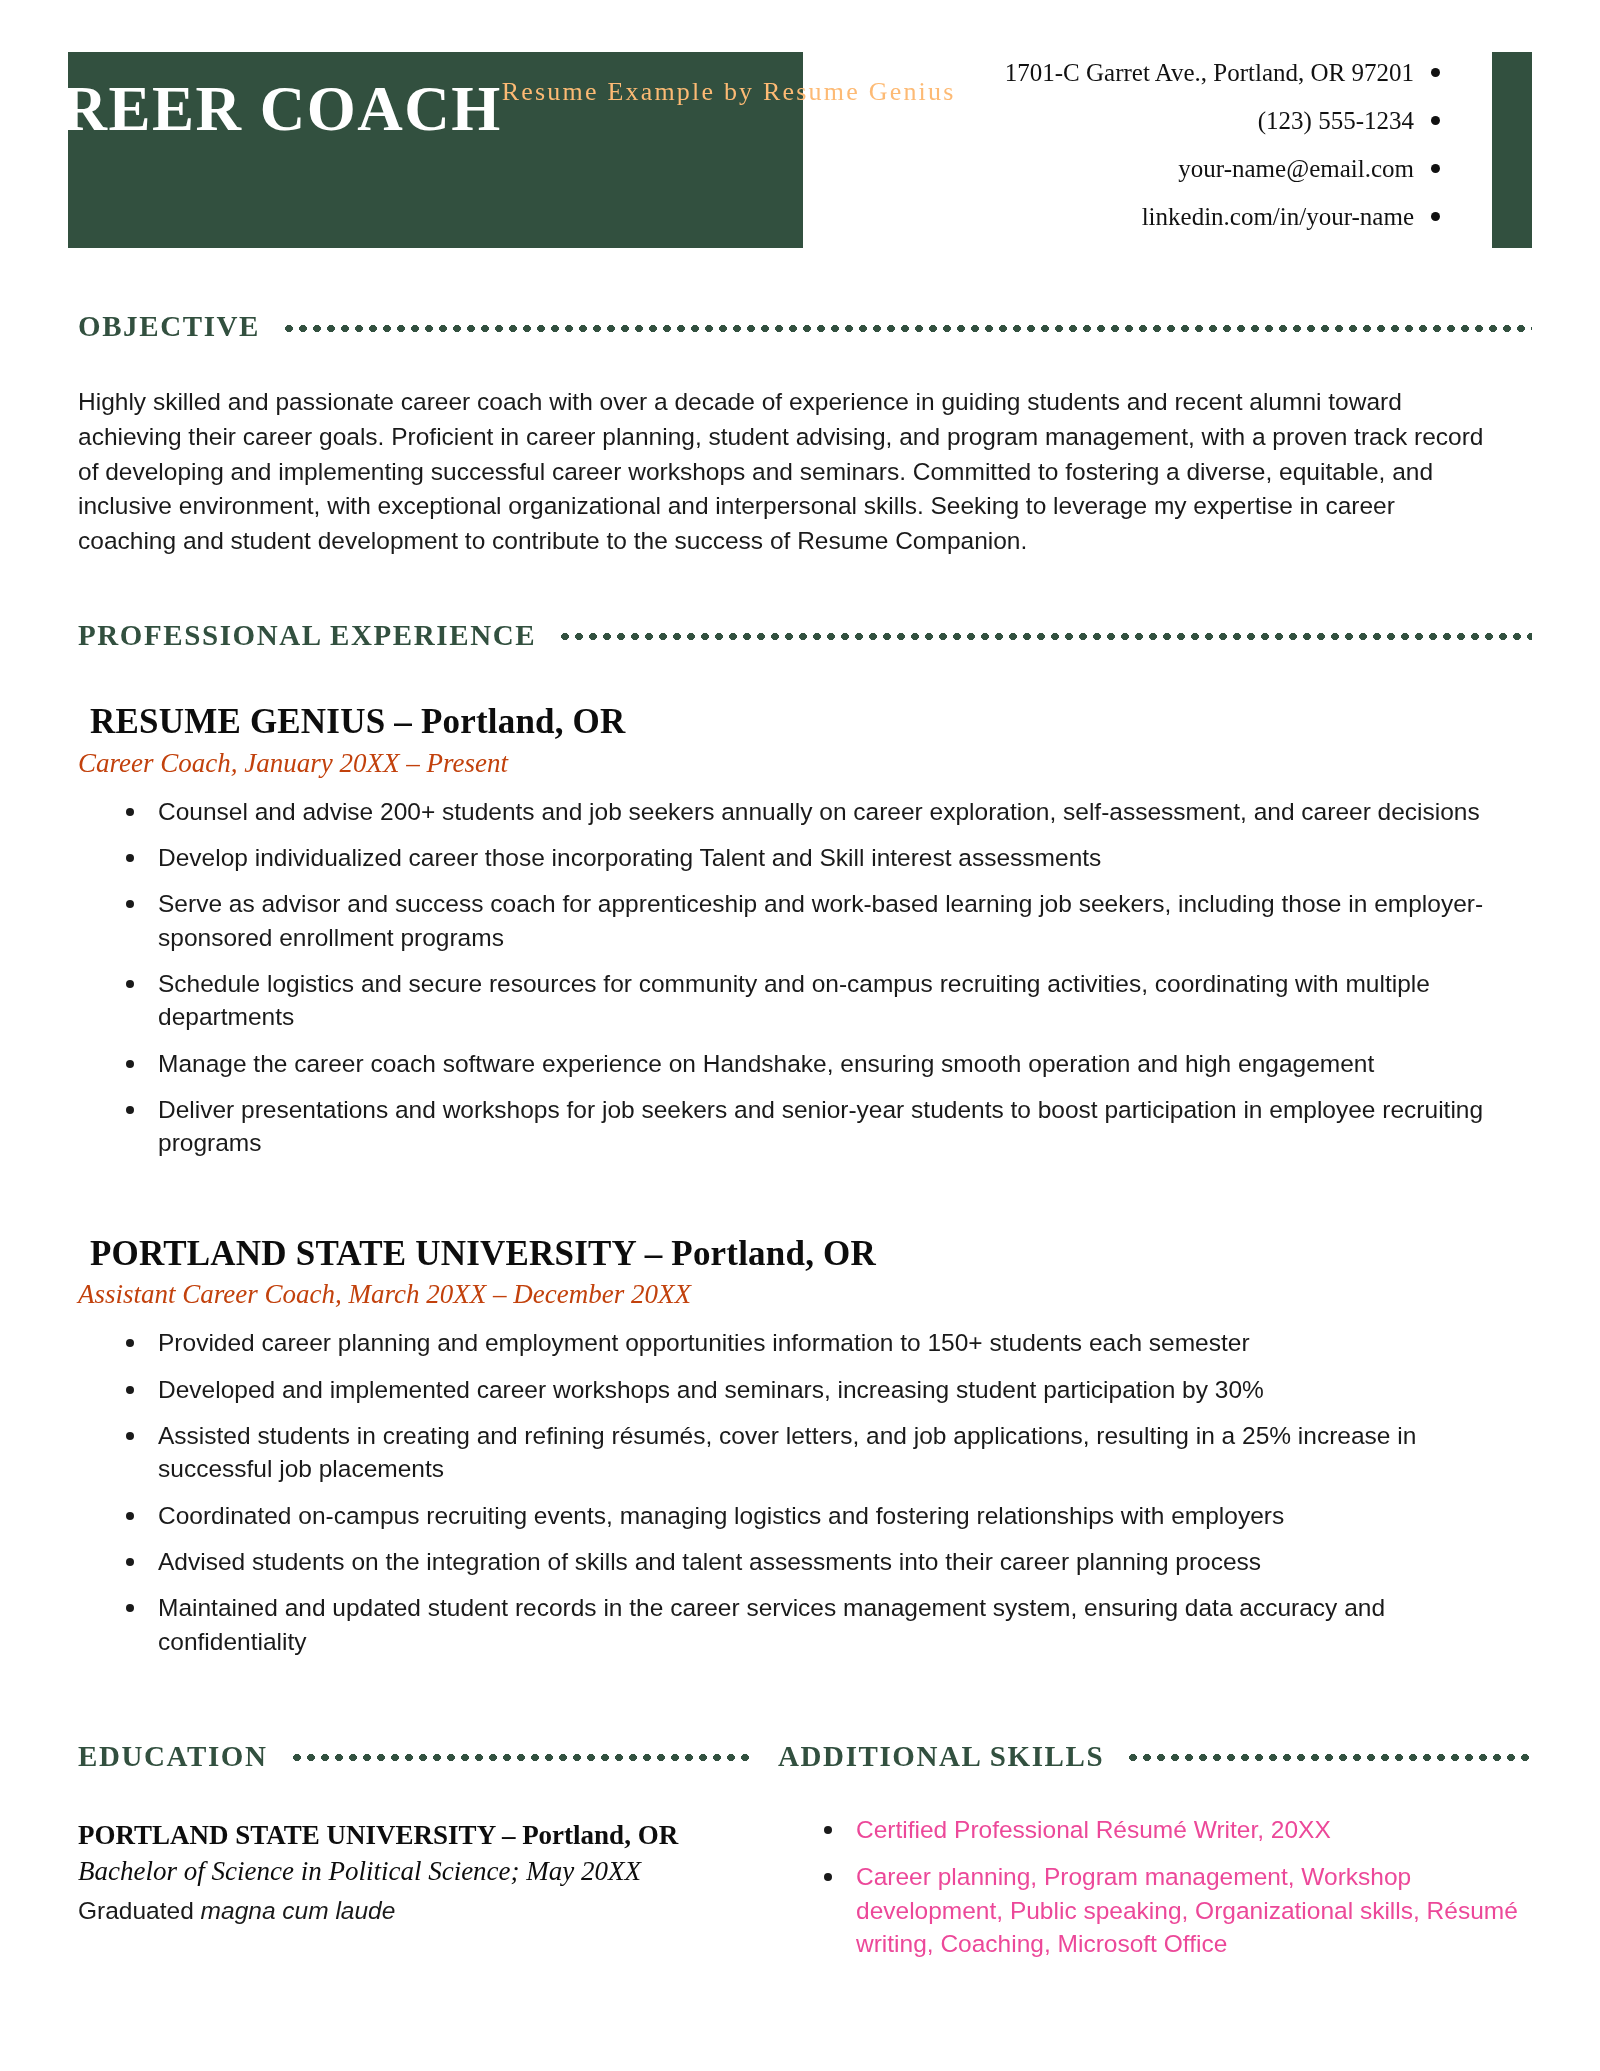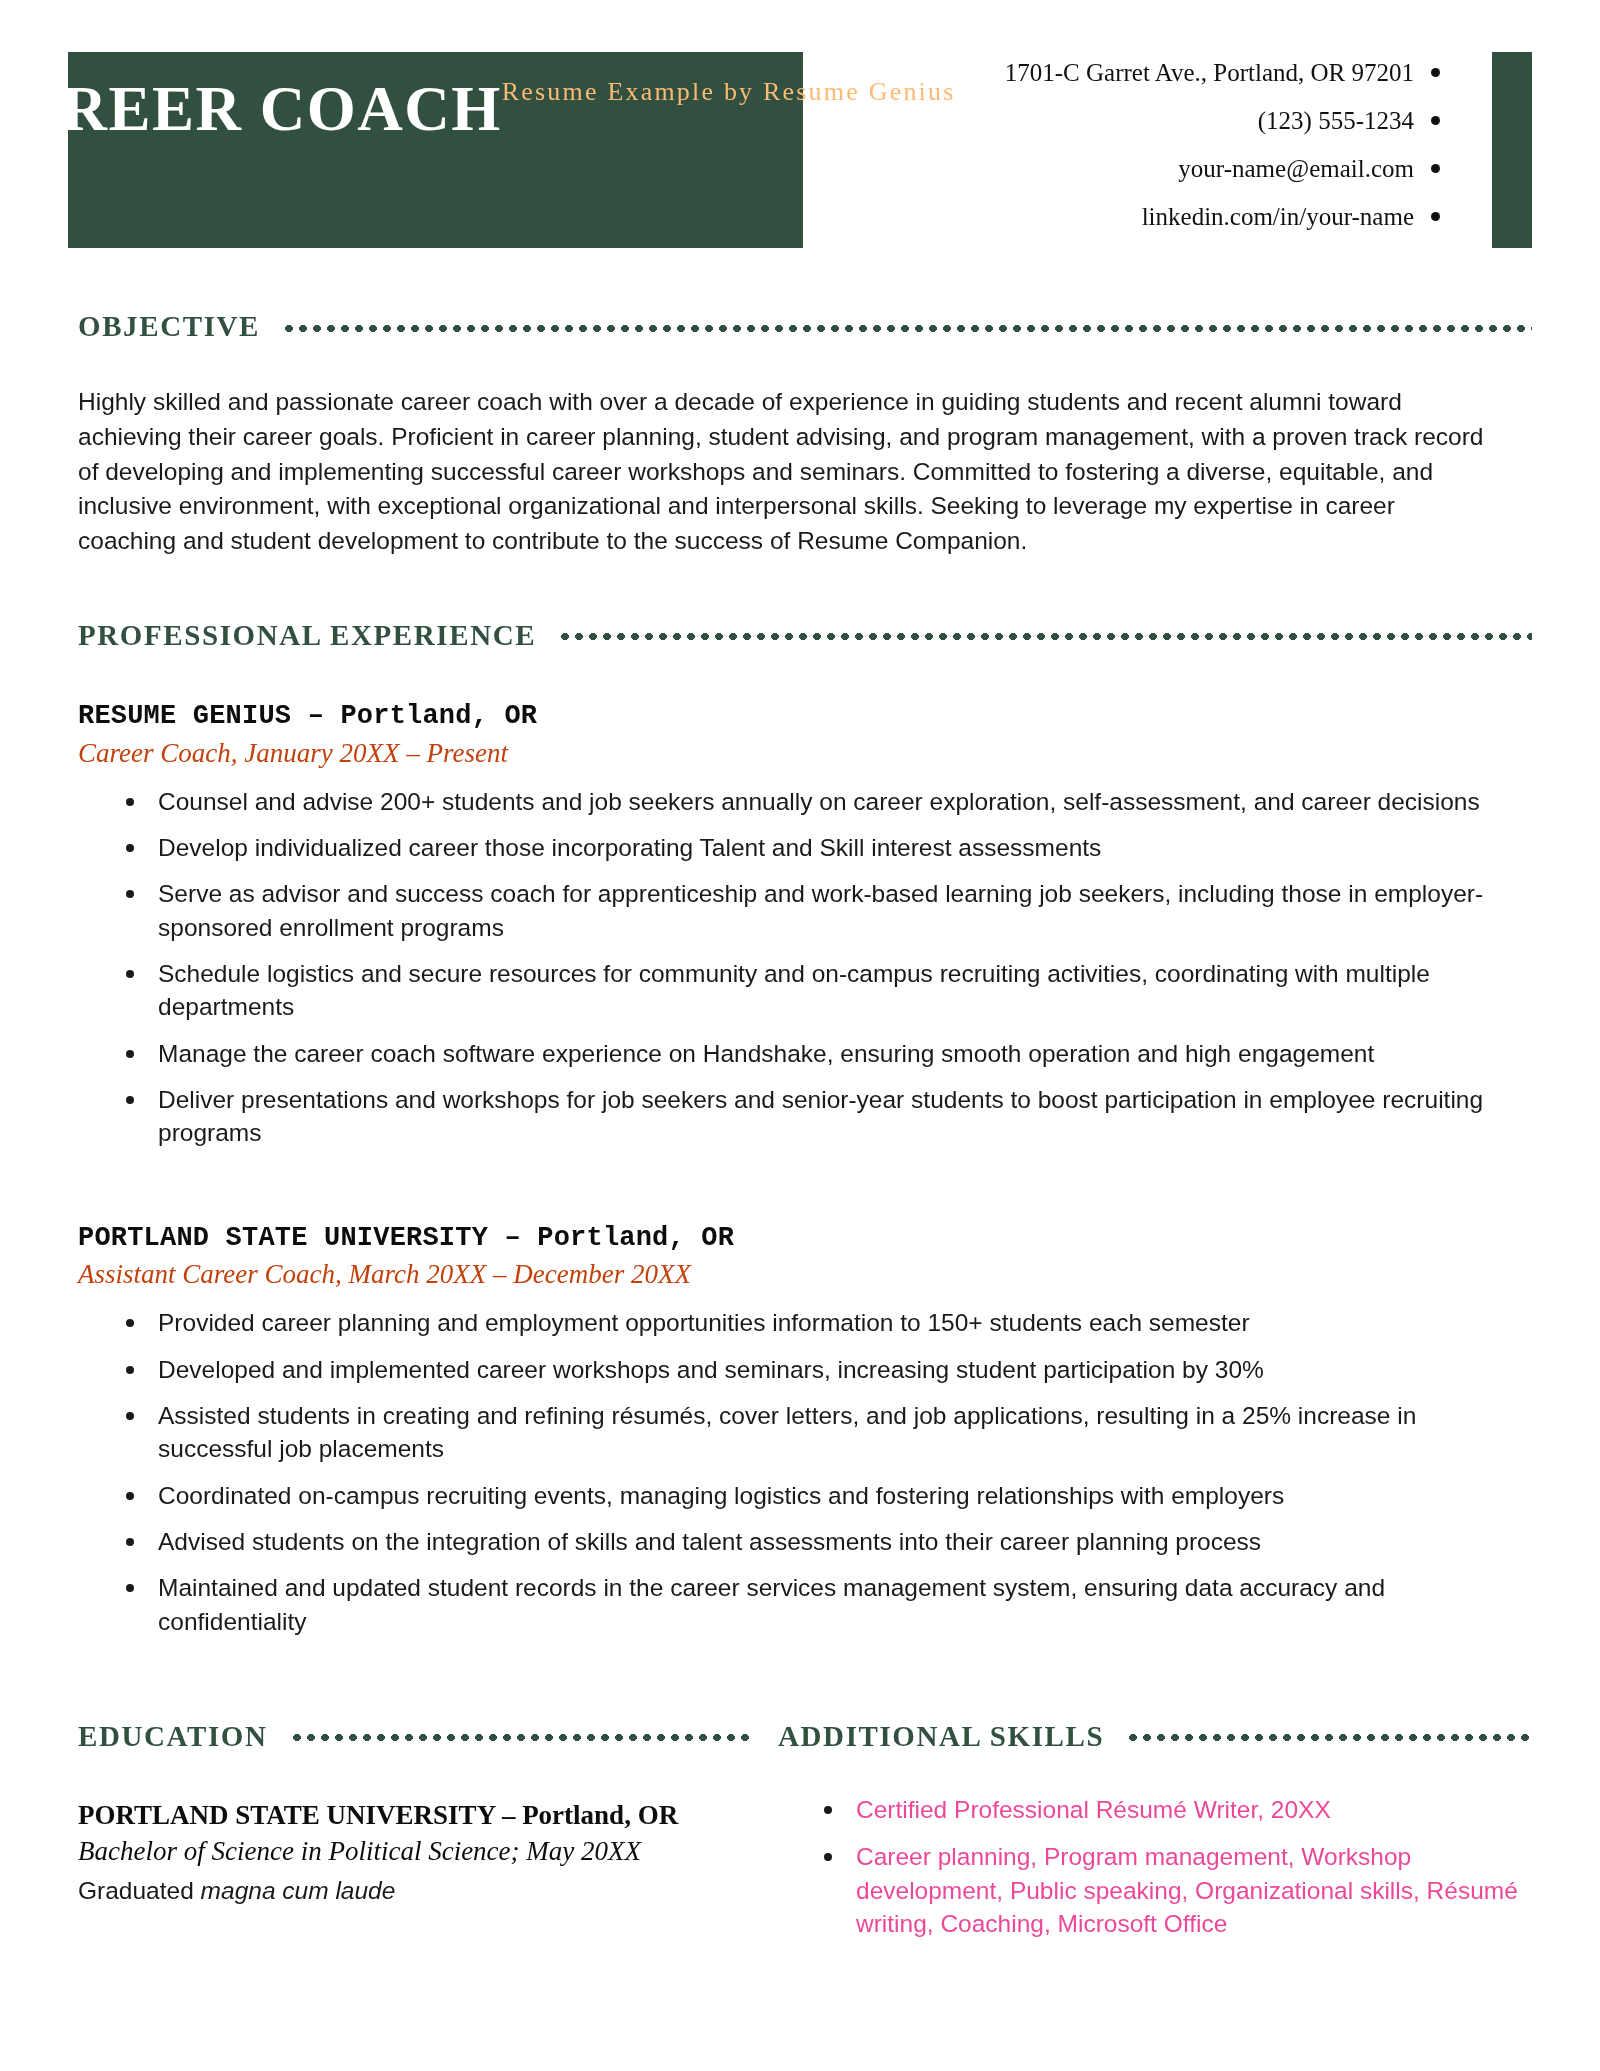--- a/index.html
+++ b/index.html
@@ -136,26 +136,27 @@
     color: #1a1a1a;
     margin-top: 42px;
     max-width: 1420px;
     text-align: left;
   }
 
   
   .job { margin-top: 48px; }
   .job.second { margin-top: 72px; }
   .job-company {
-    font-family: Liberation Mono, monospace;
+    font-family: Liberation Serif, serif;
     font-weight: bold;
-    font-size: 27px;
+    font-size: 35px;
     color: #0d0d0d;
     letter-spacing: 0.2px;
     line-height: 1.25;
+    margin-left: 12px;
   }
   .job-title {
     font-family: "Liberation Serif", serif;
     font-style: italic;
     font-size: 27px;
     color: #c2410c;
     line-height: 1.3;
     margin-top: 2px;
   }
 

